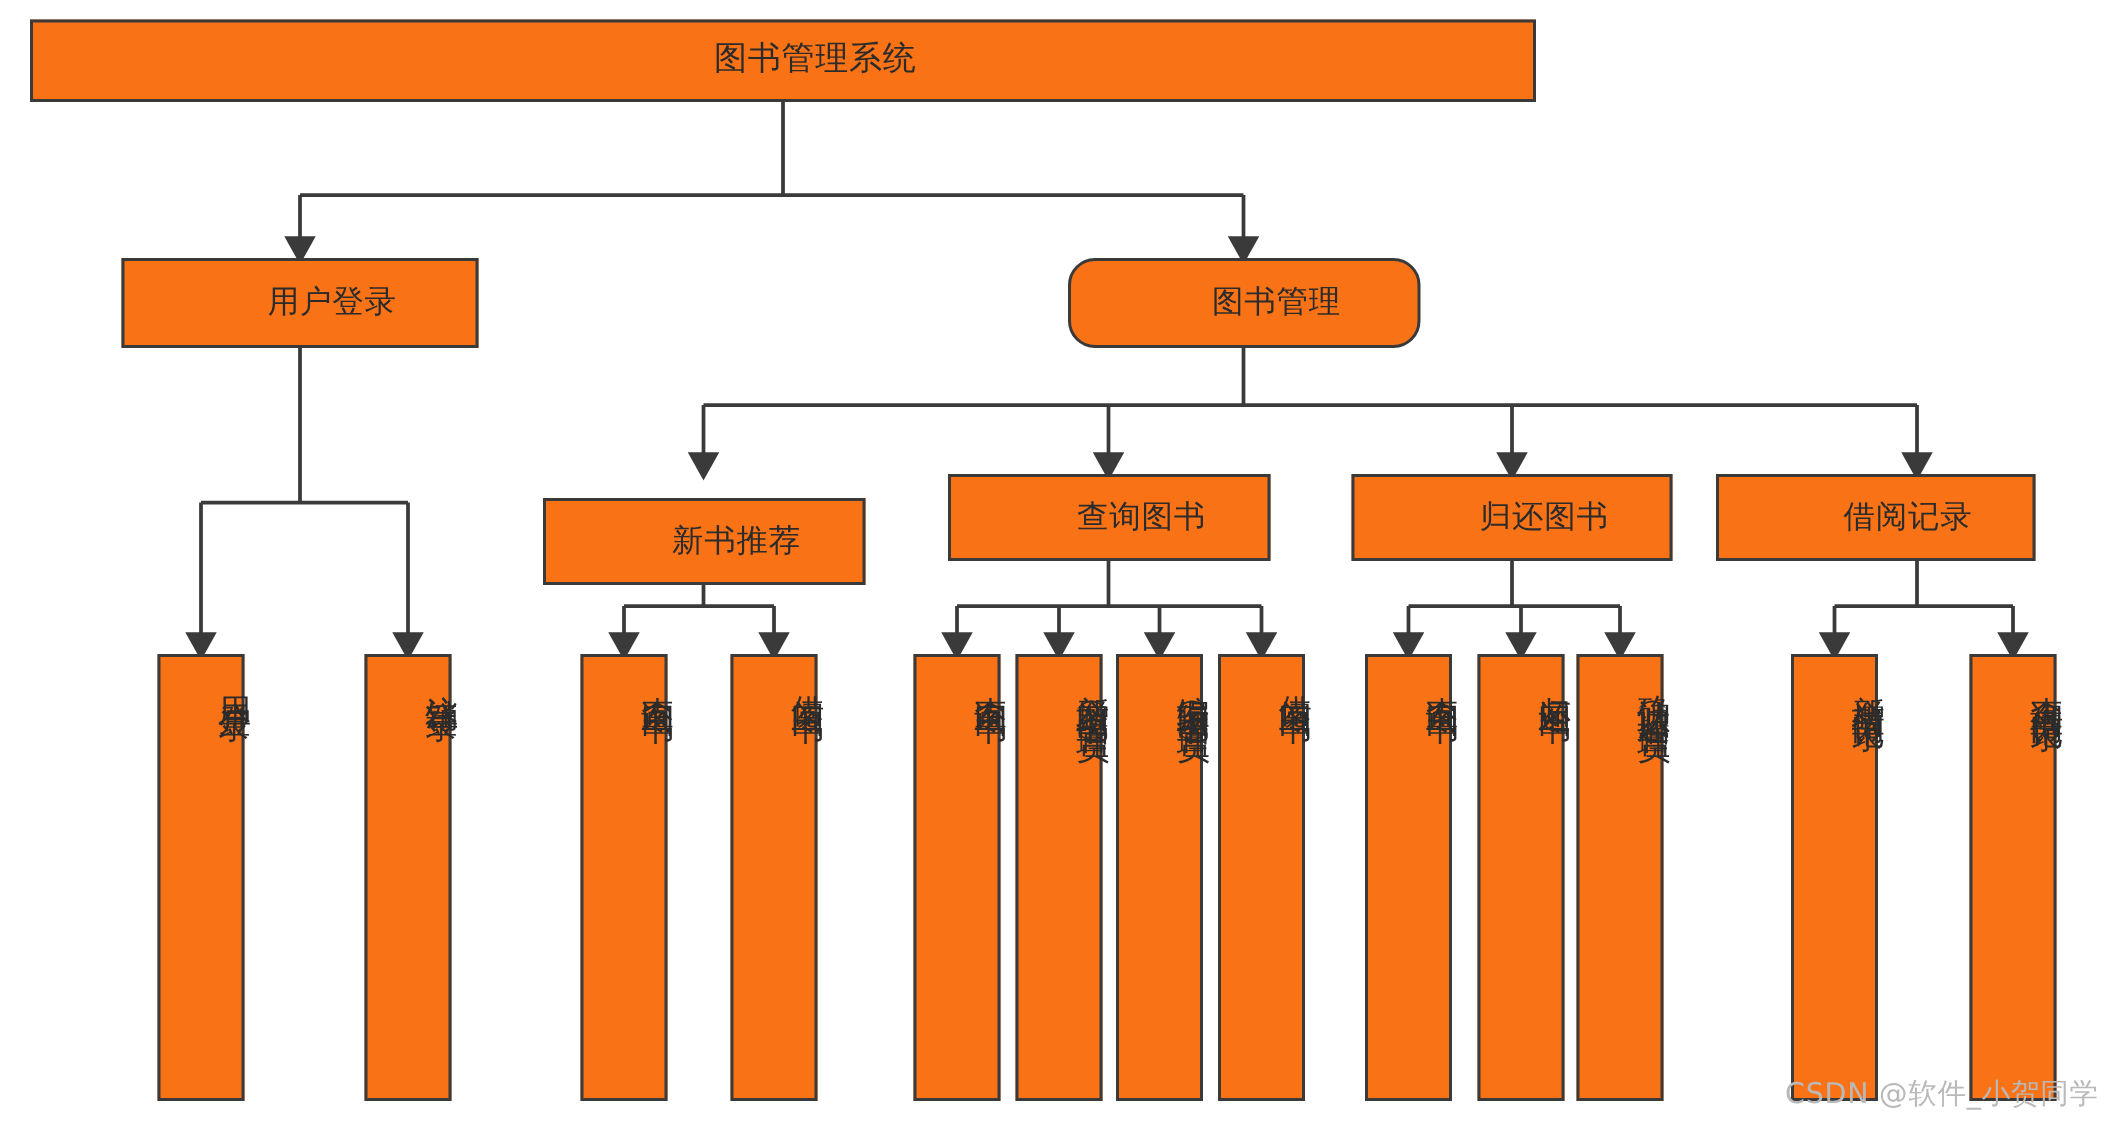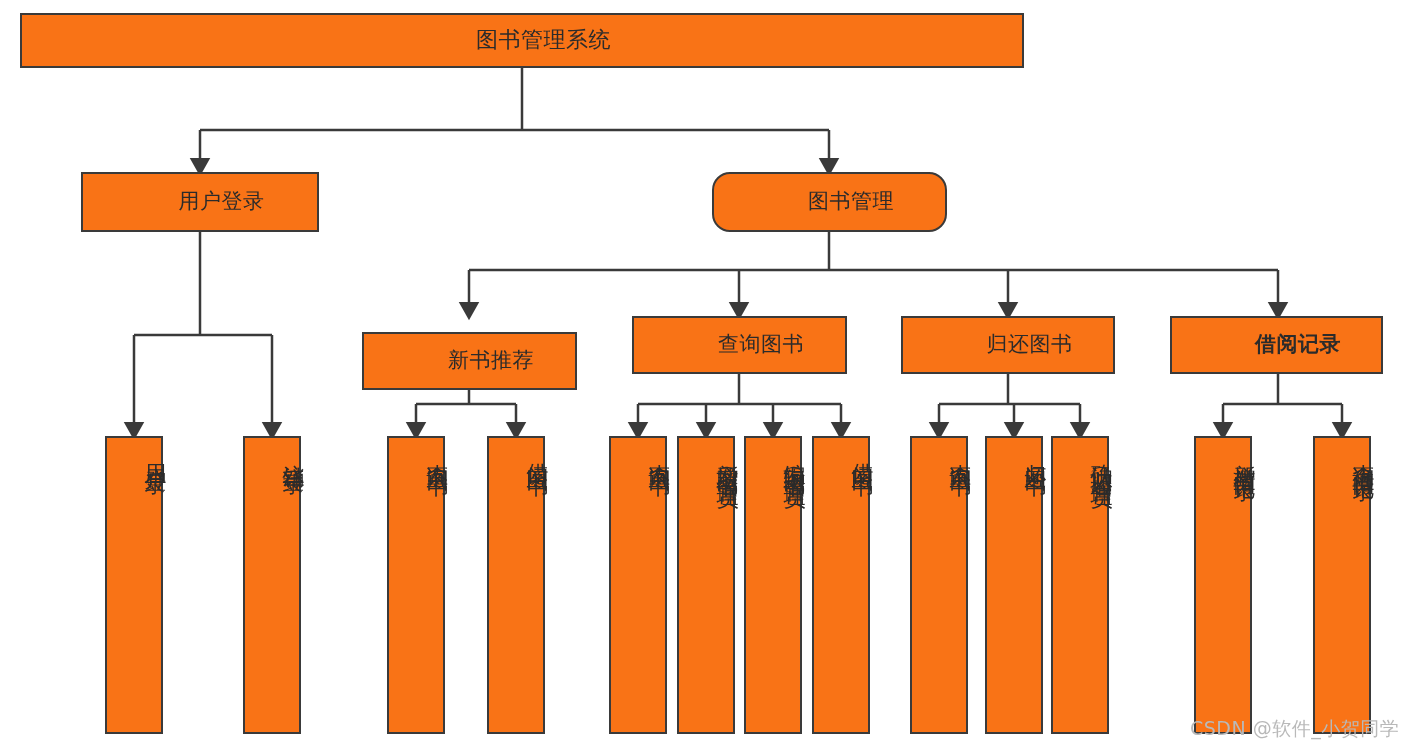--- a/index.html
+++ b/index.html
@@ -133,21 +133,21 @@
       </div>
       <div class="node horiz" style="left: 362px; top: 316px; width: 215px; height: 58px; border-color: rgb(58, 58, 58); margin-top: 16px;">
         <span class="label">新书推荐</span>
       </div>
       <div class="node horiz" style="left: 632px; top: 316px; width: 215px; height: 58px; border-color: rgb(58, 58, 58);">
         <span class="label">查询图书</span>
       </div>
       <div class="node horiz" style="left: 901px; top: 316px; width: 214px; height: 58px; border-color: rgb(58, 58, 58);">
         <span class="label">归还图书</span>
       </div>
-      <div class="node horiz" style="left: 1170px; top: 316px; width: 213px; height: 58px; border-color: rgb(58, 58, 58); font-weight: bold;">
+      <div class="node horiz" style="left: 1144px; top: 316px; width: 213px; height: 58px; border-color: rgb(58, 58, 58);">
         <span class="label">借阅记录</span>
       </div>
       <div class="node vert" style="left: 105px; top: 436px; width: 58px; height: 298px; border-color: rgb(58, 58, 58);">
         <span class="label">用户登录</span>
       </div>
       <div class="node vert" style="left: 243px; top: 436px; width: 58px; height: 298px; border-color: rgb(58, 58, 58);">
         <span class="label">注销登录</span>
       </div>
       <div class="node vert" style="left: 387px; top: 436px; width: 58px; height: 298px; border-color: rgb(58, 58, 58);">
         <span class="label">查询图书</span>

